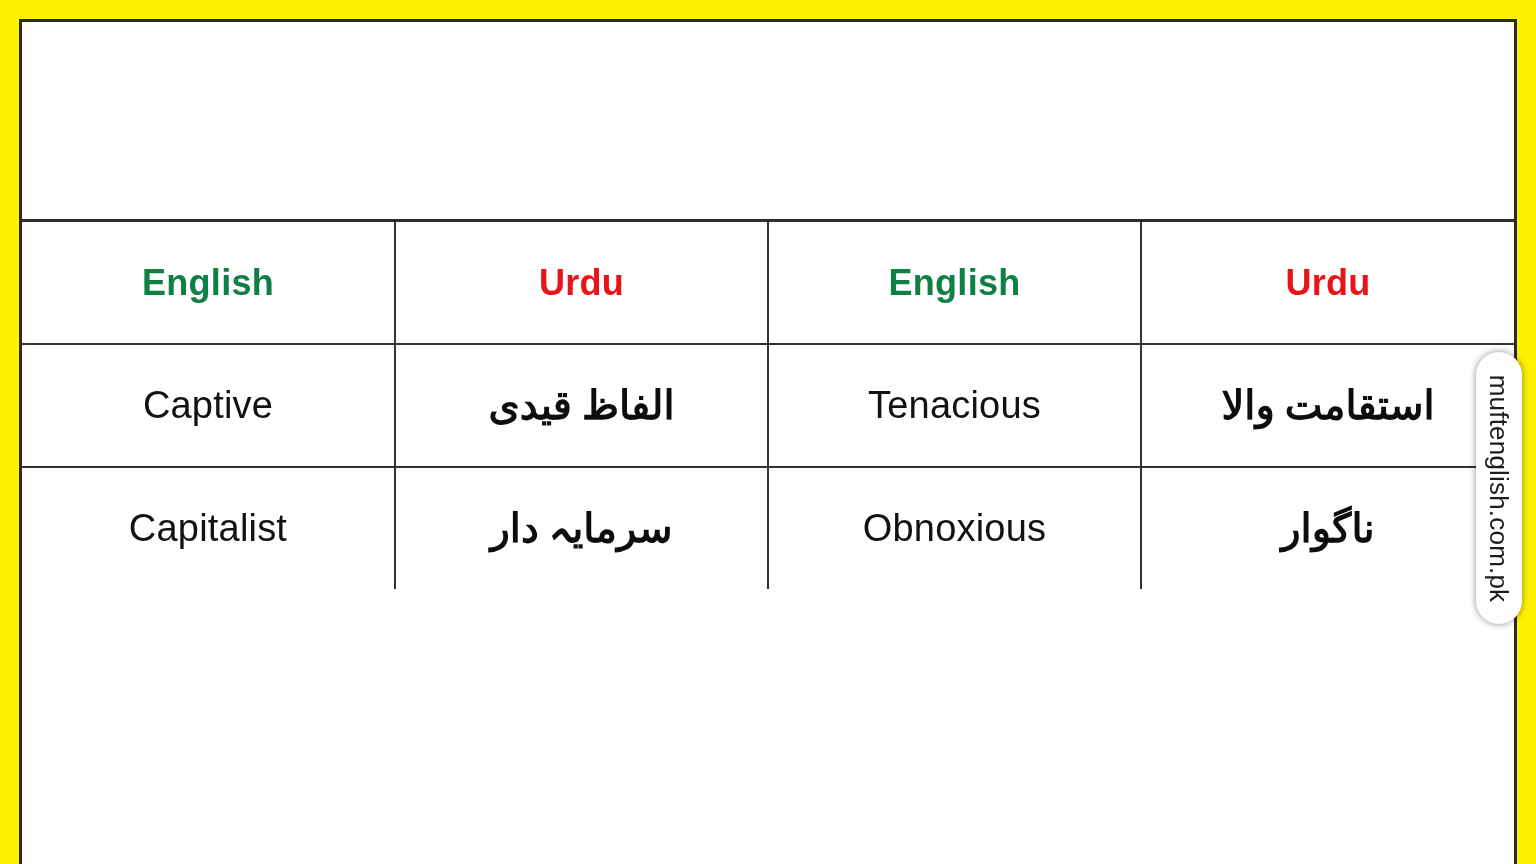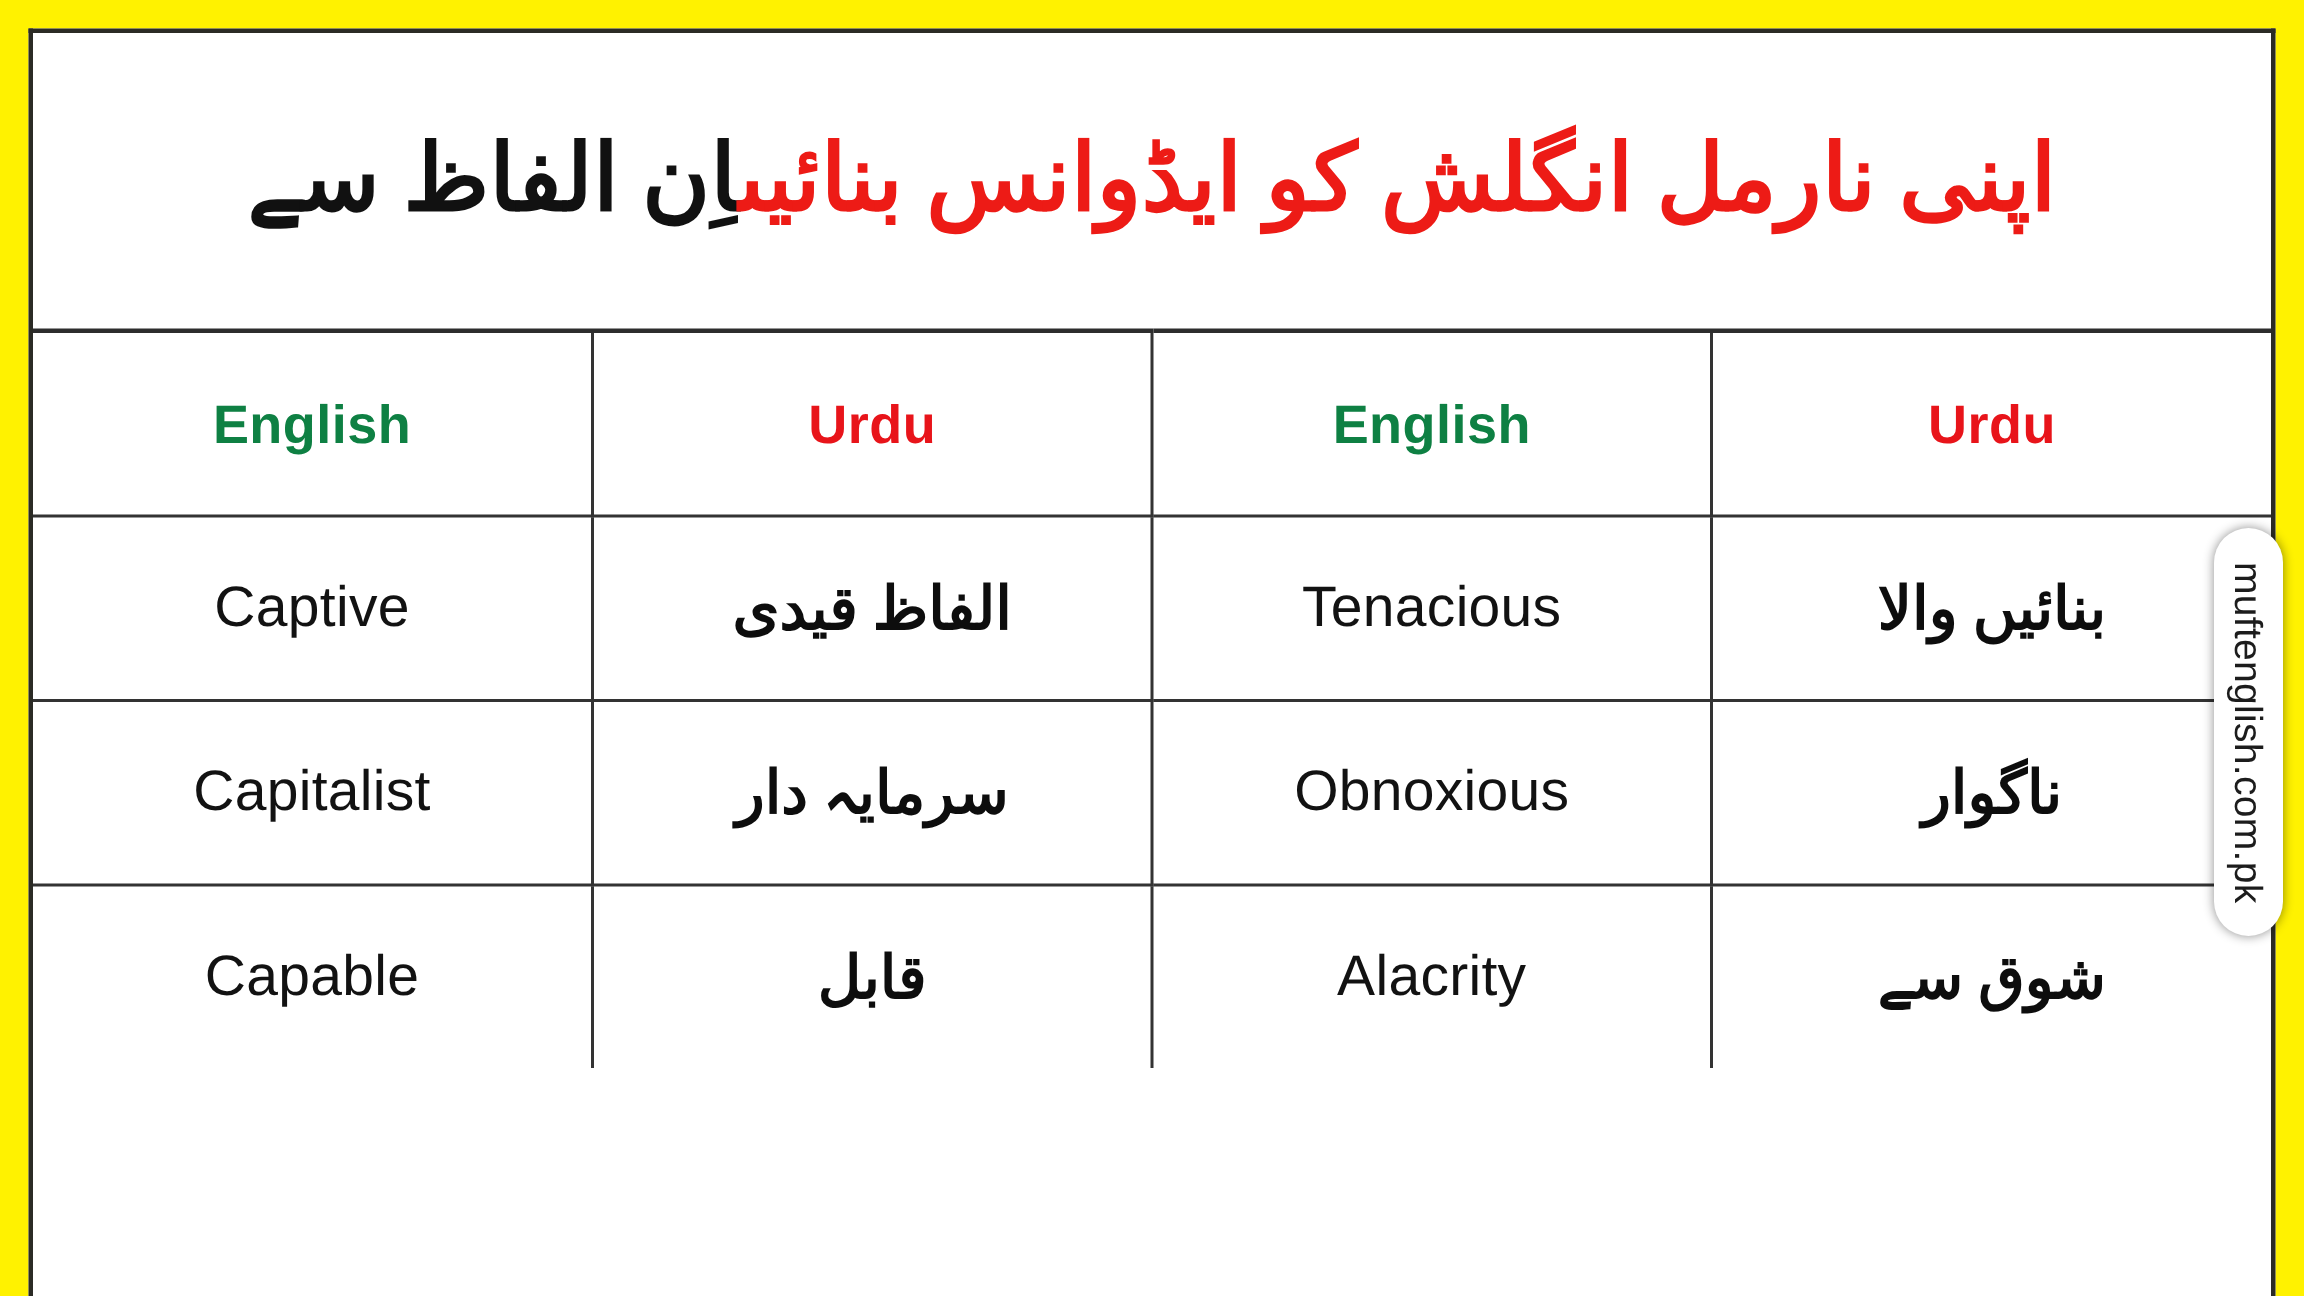--- a/index.html
+++ b/index.html
@@ -146,23 +146,20 @@
     letter-spacing: 0.2px;
   }
 </style>
 </head>
 <body>
 
 <div id="poster">
 
   <div id="panel">
 
-    <div id="headline">
-      <div class="headline-text"><span class="hl-red">اپنی نارمل انگلش کو ایڈوانس بنائیں</span><span class="hl-black">اِن الفاظ سے</span></div>
-    </div>
 
     <table id="vocab-table">
       <colgroup>
           <col>
           <col>
           <col>
           <col>
         </colgroup>
       <thead>
         <tr>
@@ -170,33 +167,27 @@
           <th class="col-urdu">Urdu</th>
           <th class="col-english">English</th>
           <th class="col-urdu">Urdu</th>
         </tr>
       </thead>
       <tbody>
         <tr>
           <td class="cell-en">Captive</td>
           <td class="cell-ur">الفاظ قیدی</td>
           <td class="cell-en">Tenacious</td>
-          <td class="cell-ur">بنائیں والا</td>
+          <td class="cell-ur">استقامت والا</td>
         </tr>
         <tr>
           <td class="cell-en">Capitalist</td>
           <td class="cell-ur">سرمایہ دار</td>
           <td class="cell-en">Obnoxious</td>
           <td class="cell-ur">ناگوار</td>
-        </tr>
-        <tr>
-          <td class="cell-en">Capable</td>
-          <td class="cell-ur">قابل</td>
-          <td class="cell-en">Alacrity</td>
-          <td class="cell-ur">شوق سے</td>
         </tr>
       </tbody>
     </table>
 
   </div>
 
   <div id="watermark-tab">
     <span class="wm-text">muftenglish.com.pk</span>
   </div>
 

